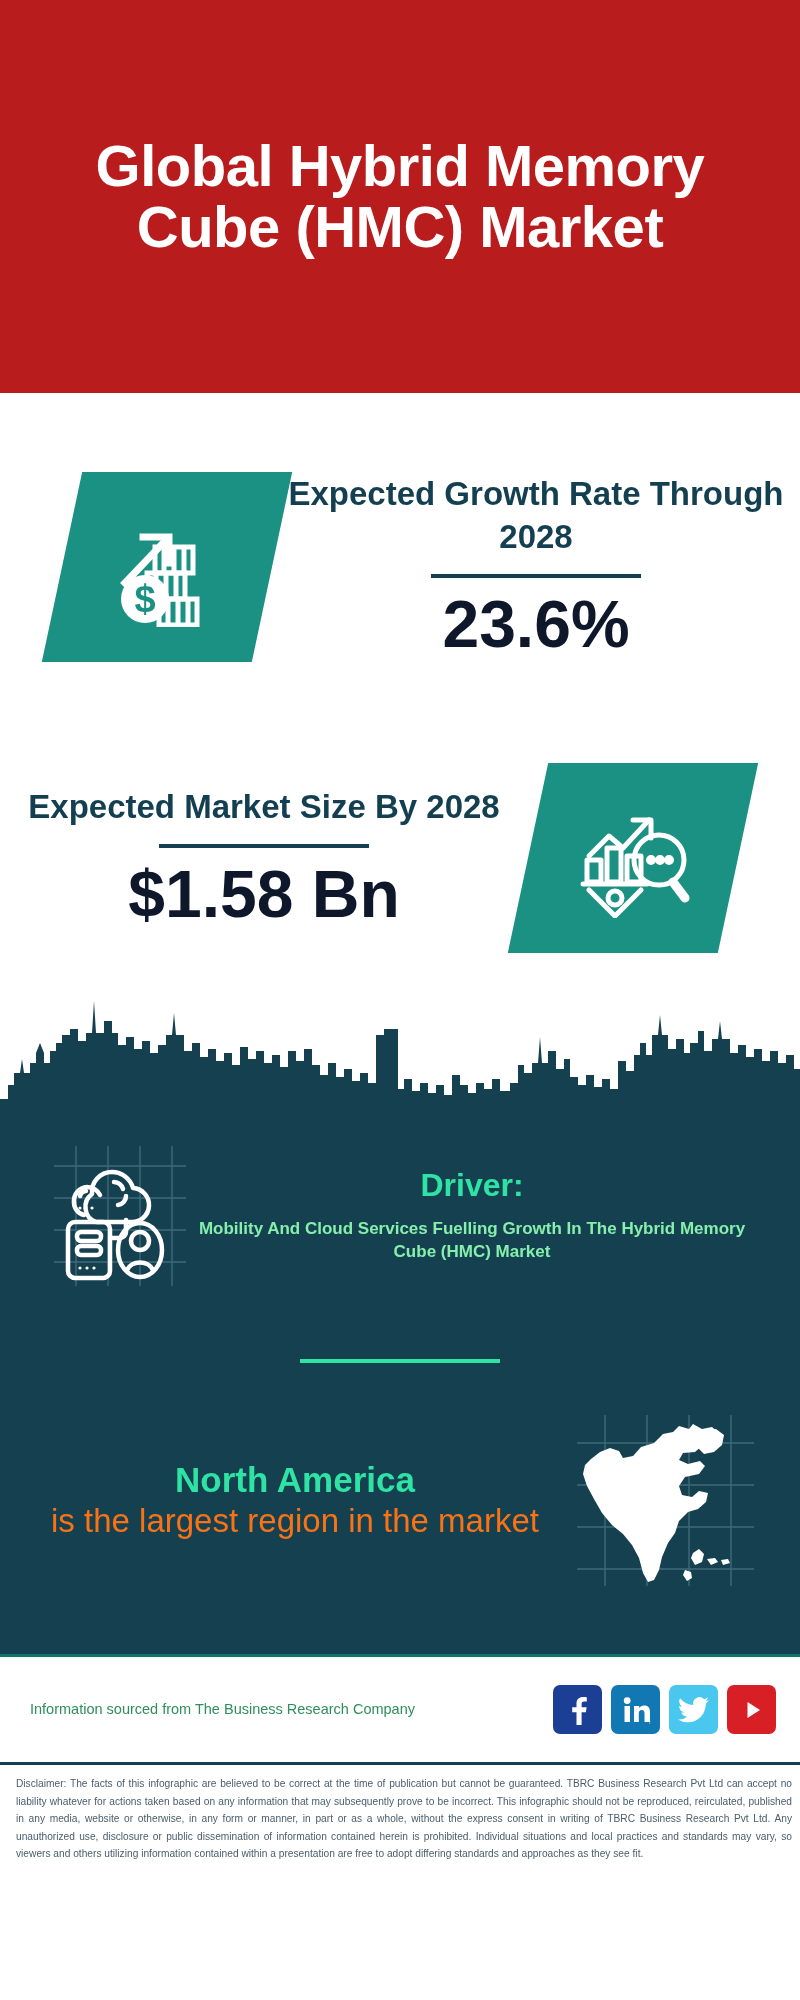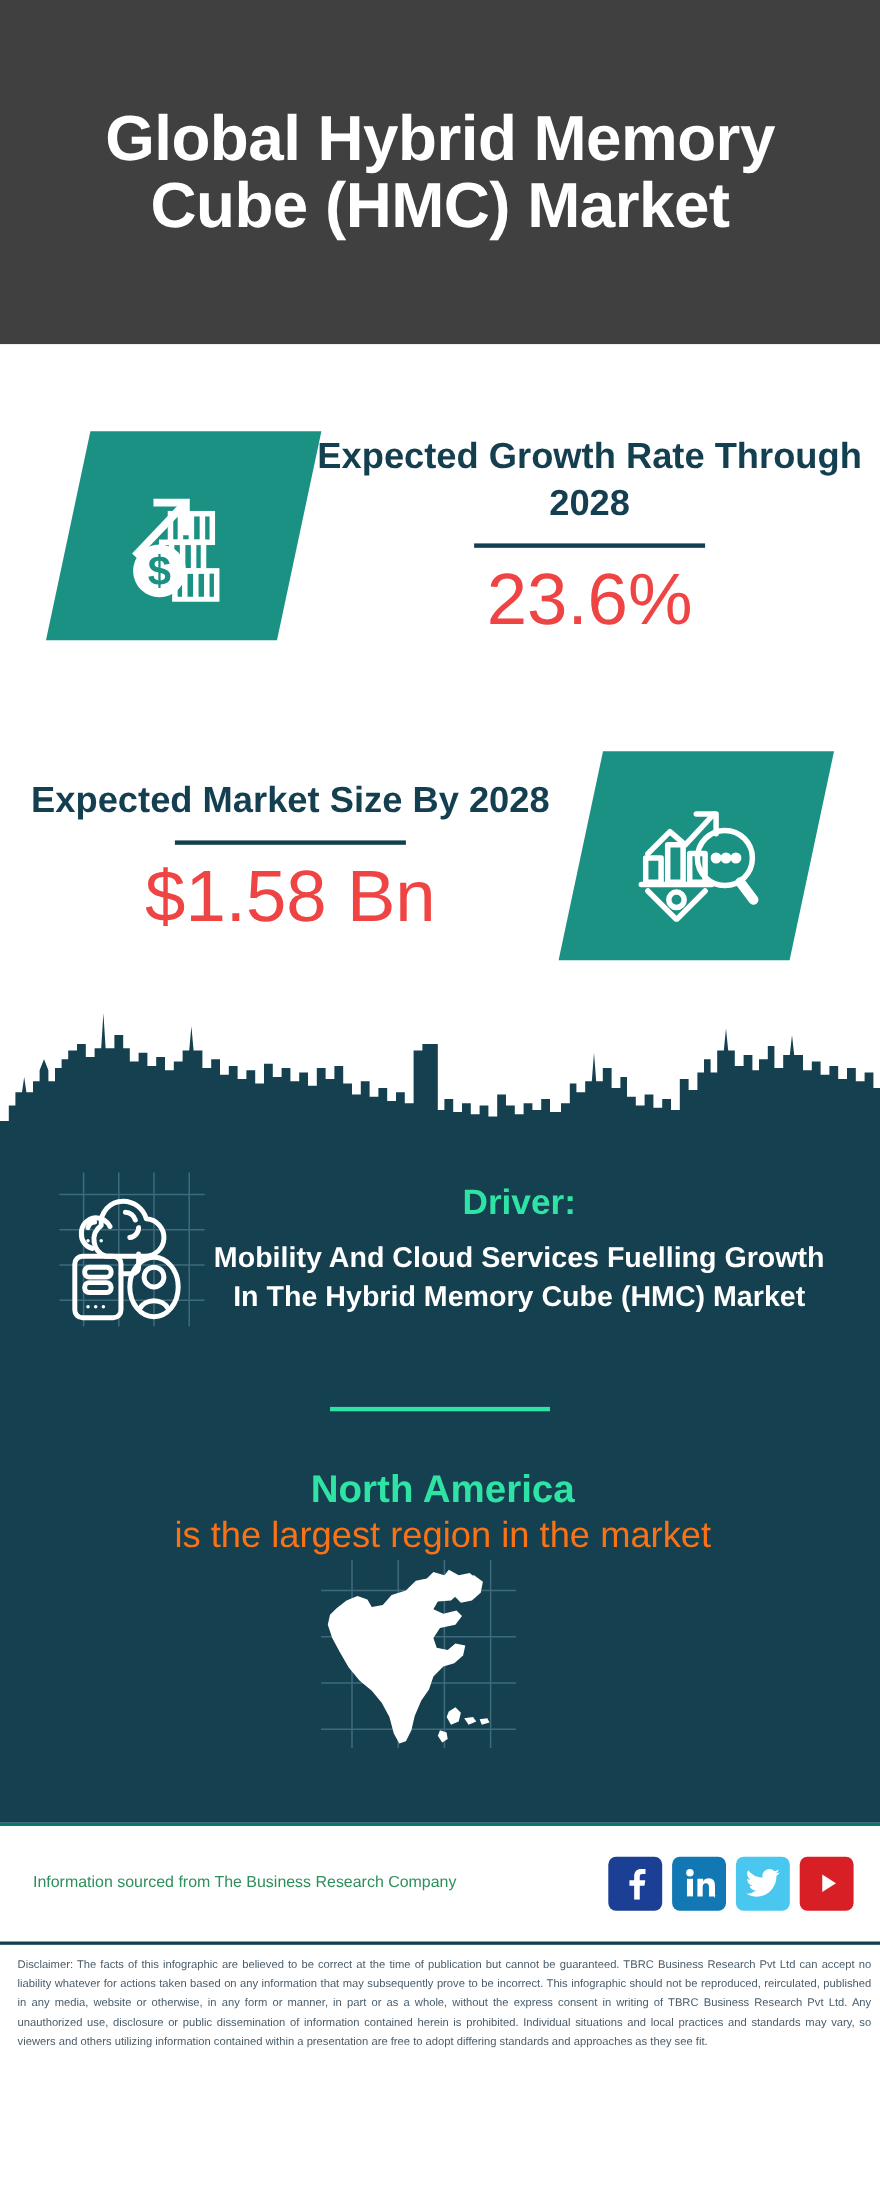--- a/index.html
+++ b/index.html
@@ -7,22 +7,22 @@
   body {
     width:800px; height:2000px;
     background:#ffffff;
     font-family:"Liberation Sans", sans-serif;
     overflow:hidden;
     position:relative;
   }
 
   
   .header{
-    width:800px; height:313px;
-    background:#404040;
+    width:800px; height:393px;
+    background:#b91c1c;
     display:flex; align-items:center; justify-content:center;
     padding:0 40px;
   }
   .header-title{
     color:#ffffff;
     font-size:58px;
     font-weight:bold;
     line-height:1.05;
     text-align:center;
     letter-spacing:-0.5px;
@@ -55,23 +55,23 @@
     font-size:33px;
     font-weight:bold;
     line-height:1.28;
     font-family:"Liberation Sans", sans-serif;
   }
   .stat-rule{
     width:210px; height:4px; background:#143f50;
     margin:16px auto 10px auto;
   }
   .stat-value{
-    color:#ef4444;
+    color:#0f172a;
     font-size:66px;
-    font-weight:normal;
+    font-weight:bold;
     line-height:1.1;
     font-family:"Liberation Sans", sans-serif;
   }
 
   .growth-left{ margin-left:62px; }
   .size-right{ margin-right:62px; }
 
   
   .skyline{
     width:800px; height:120px;
@@ -97,35 +97,34 @@
     padding-left:40px;
   }
   .driver-text{ flex:1; padding-right:46px; text-align:center; }
   .driver-heading{
     color:#2fe3a4;
     font-size:32px; font-weight:bold;
     margin-bottom:14px;
     font-family:"Liberation Sans", sans-serif;
   }
   .driver-body{
-    color:#ffffff;
-    font-size:26px; font-weight:bold;
+    color:#86efac;
+    font-size:17px; font-weight:bold;
     line-height:1.34;
     font-family:"Liberation Sans", sans-serif;
   }
 
   .divider{
     width:200px; height:4px; background:#2fe3a4;
     margin:60px auto 50px auto;
   }
 
   .region-row{
     display:flex; align-items:center;
     padding:0 15px 56px 0;
-    flex-direction:column;
   }
   .region-text{ flex:1; text-align:center; padding-left:20px; }
   .region-name{
     color:#2fe3a4;
     font-size:35px; font-weight:bold;
     line-height:1.2;
     font-family:"Liberation Sans", sans-serif;
   }
   .region-sub{
     color:#f97316;

